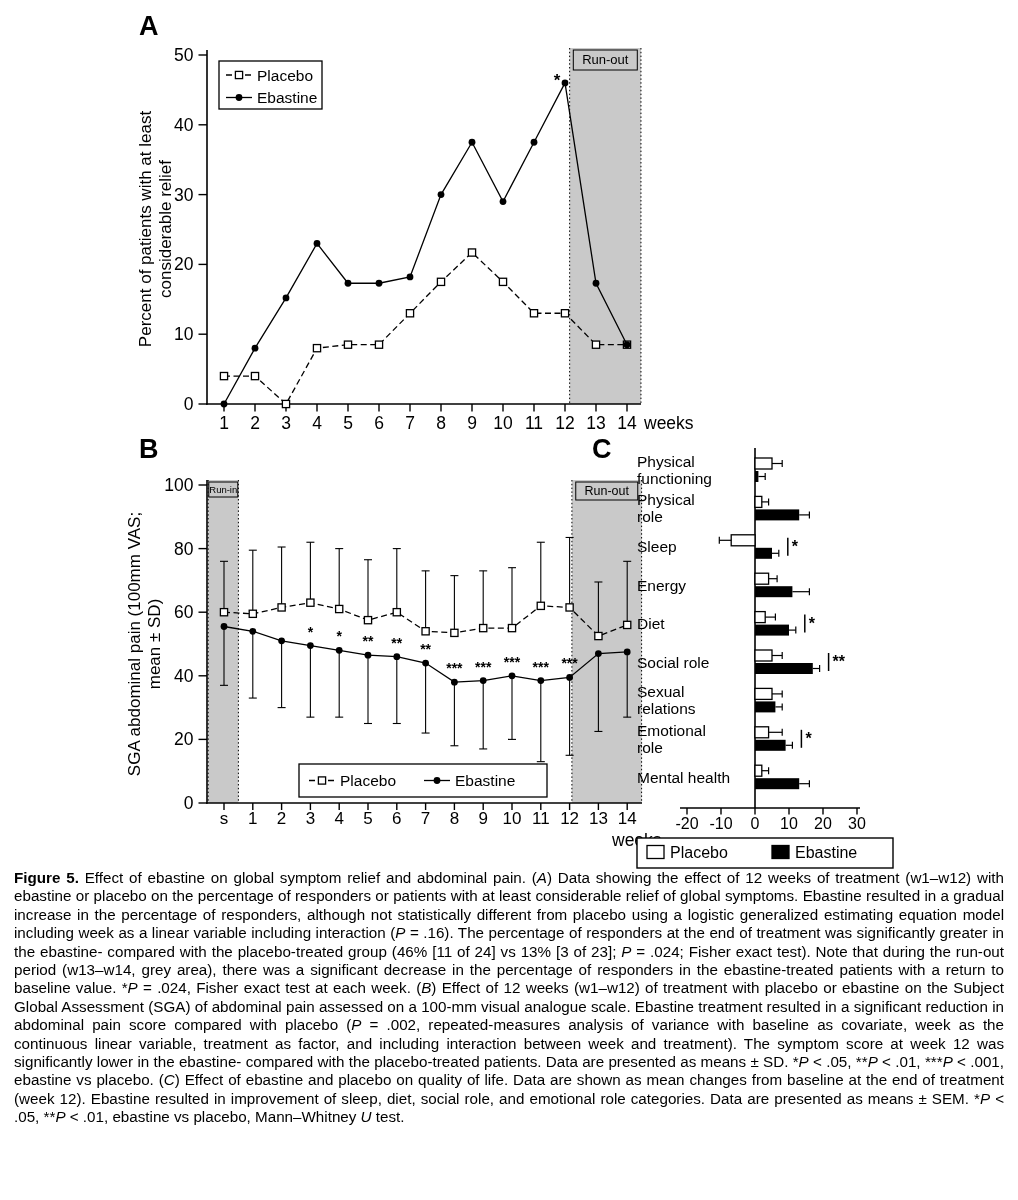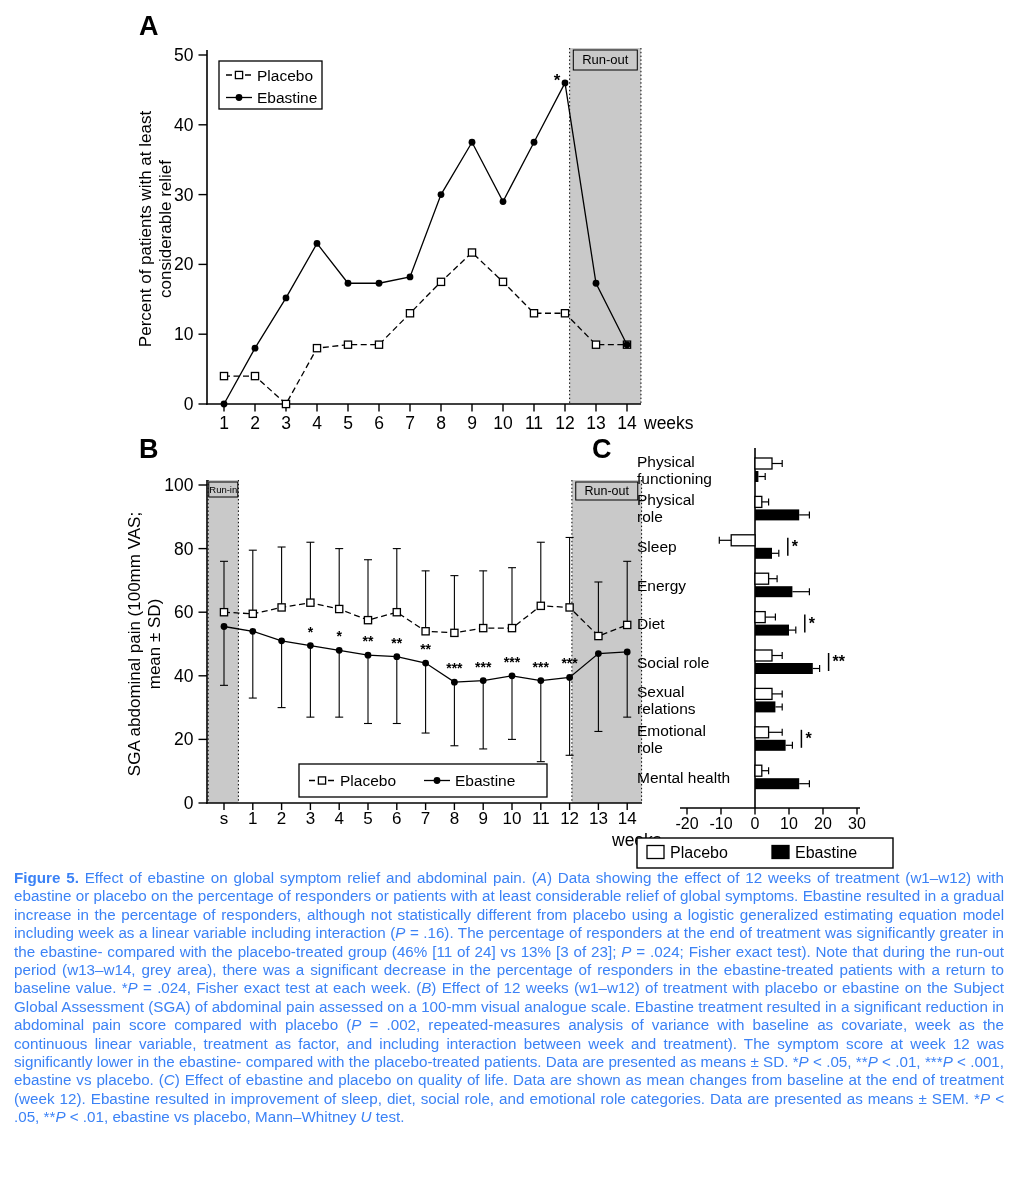--- a/index.html
+++ b/index.html
@@ -5,21 +5,21 @@
   html,body{margin:0;padding:0;background:#fff;}
   body{width:1018px;height:1200px;position:relative;overflow:hidden;
        font-family:"Liberation Sans",sans-serif;color:#000;}
   #figure-svg{position:absolute;left:0;top:0;}
   #figure-svg text{font-family:"Liberation Sans",sans-serif;fill:#000;}
   .panel-letter{position:absolute;font-size:27px;font-weight:bold;line-height:1;}
   #label-a{left:139px;top:13px;}
   #label-b{left:139px;top:436px;}
   #label-c{left:592px;top:436px;}
   .caption{position:absolute;left:14px;top:869px;width:990px;
-           font-size:15.2px;line-height:18.4px;text-align:justify;color:#3b82f6;}
+           font-size:15.2px;line-height:18.4px;text-align:justify;color:#000000;}
   .caption .b{font-weight:bold;}
   .caption .i{font-style:italic;}
 </style>
 </head>
 <body>
 
 <div id="label-a" class="panel-letter">A</div>
 <div id="label-b" class="panel-letter">B</div>
 <div id="label-c" class="panel-letter">C</div>
 

